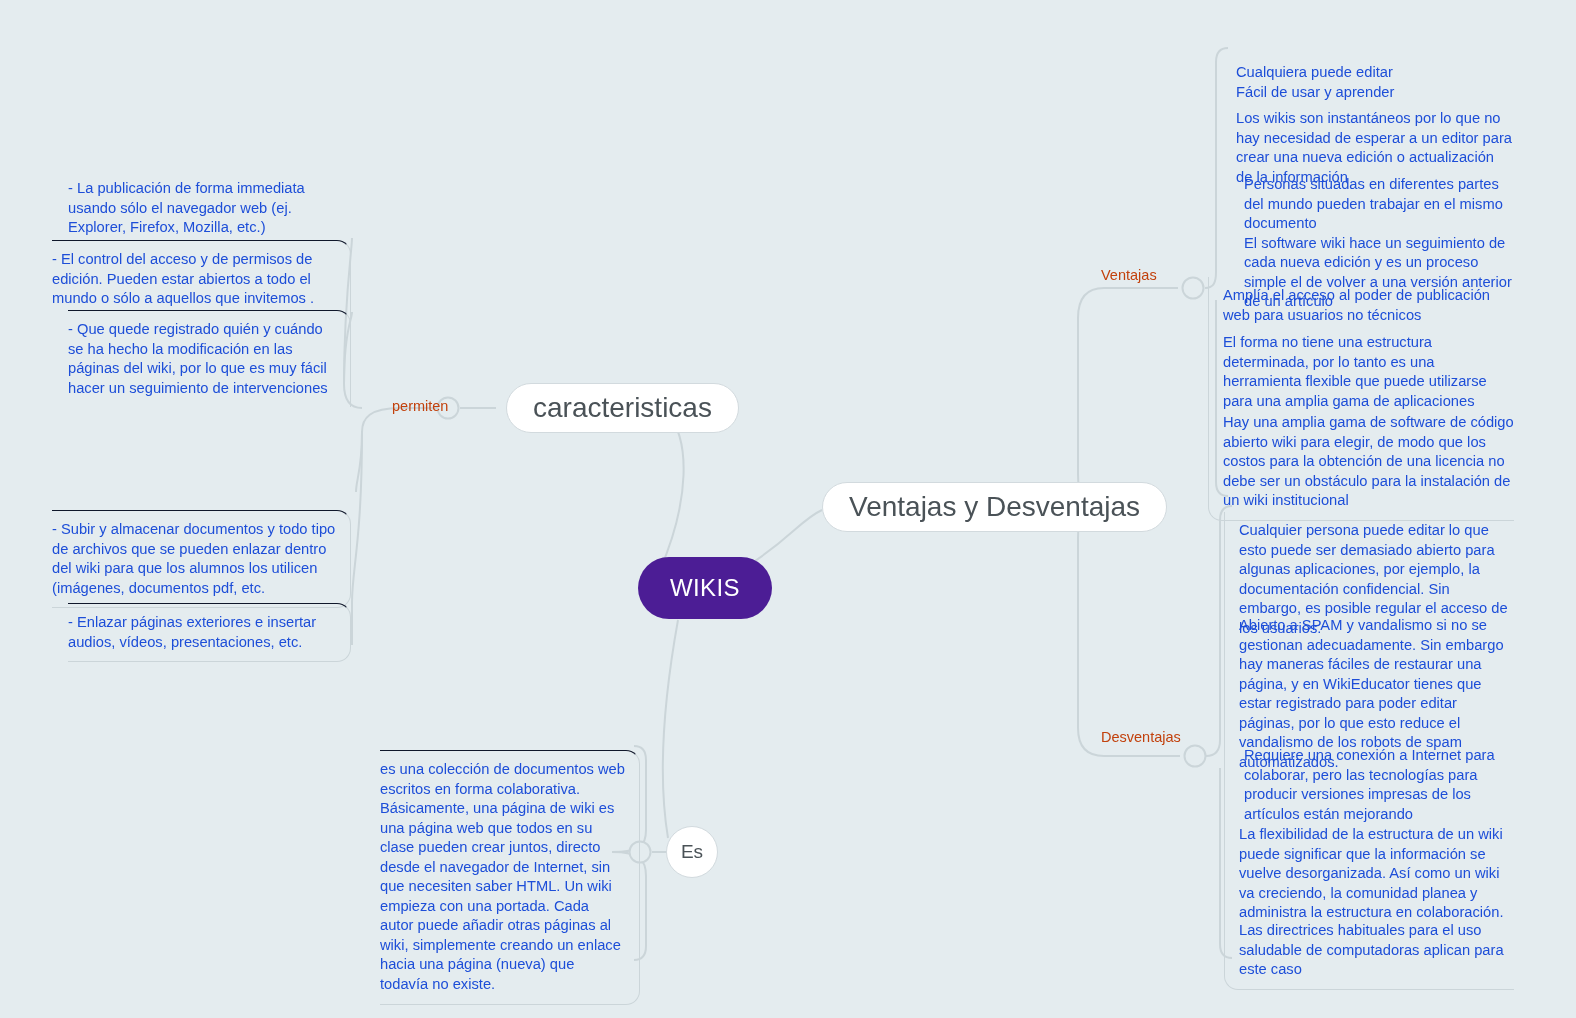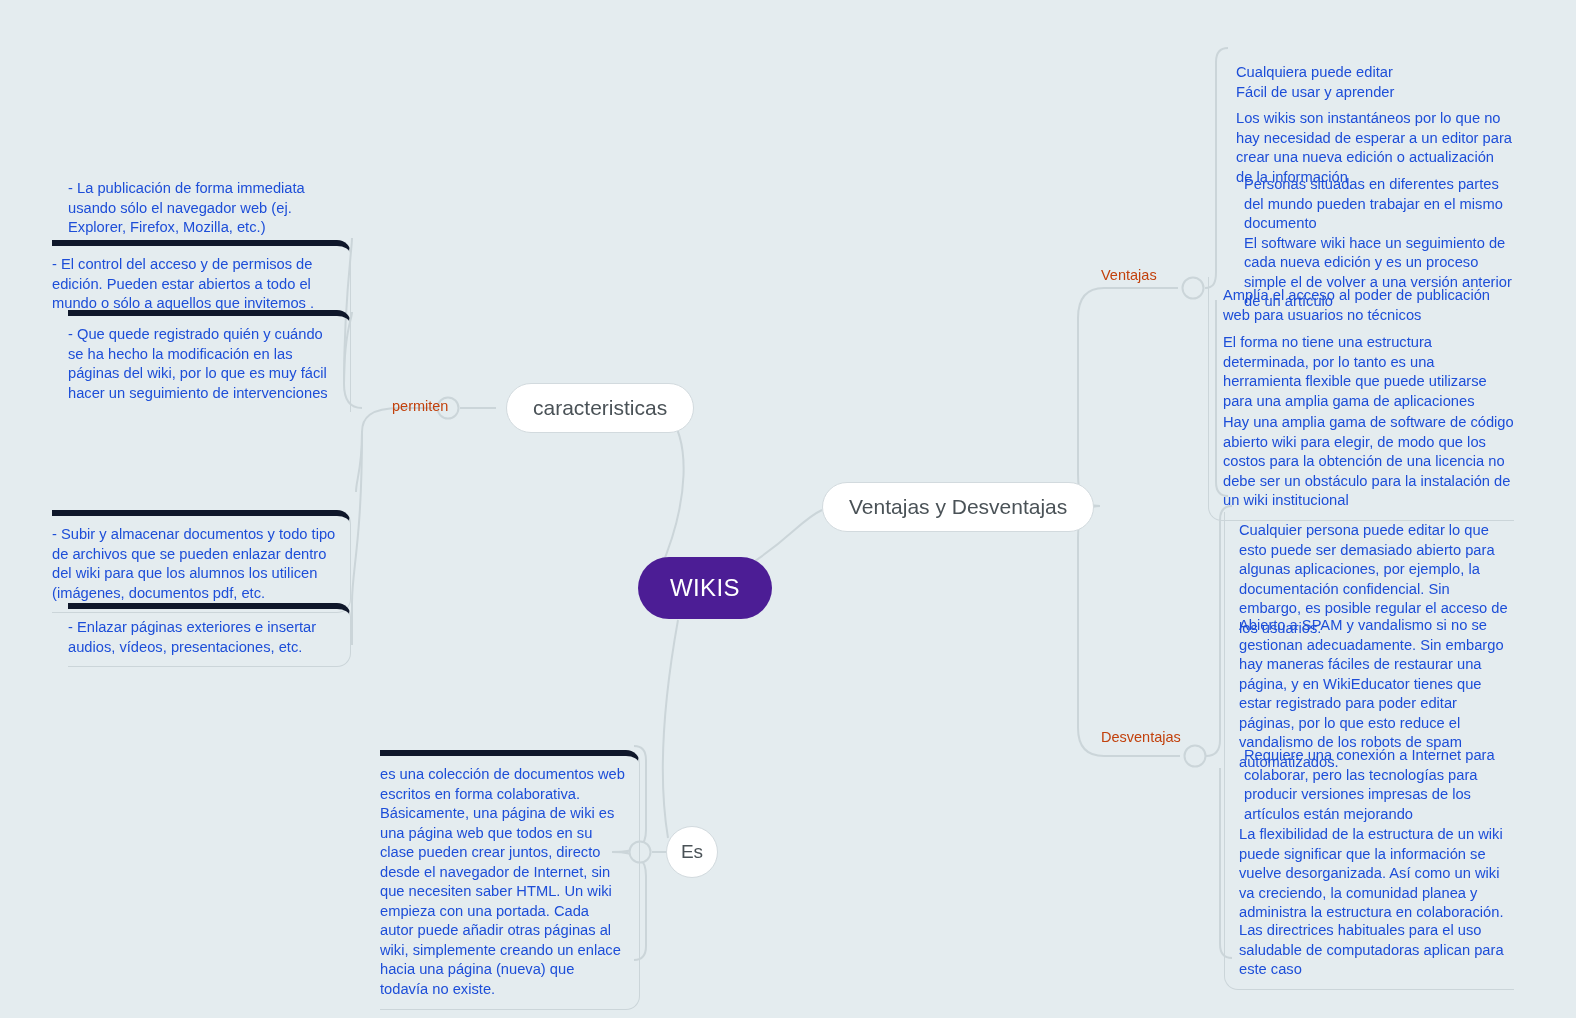--- a/index.html
+++ b/index.html
@@ -36,21 +36,21 @@
     color: #4a5257;
     display: flex;
     align-items: center;
     justify-content: center;
     box-sizing: border-box;
     white-space: nowrap;
   }
   .node-pill {
     border-radius: 28px;
     padding: 0 26px;
-    font-size: 21px;
+    font-size: 28px;
     height: 50px;
   }
   .node-root {
     background: #4c1d95;
     border: none;
     color: #ffffff;
     border-radius: 40px;
     font-size: 24px;
     letter-spacing: 0.4px;
     height: 62px;
@@ -75,21 +75,21 @@
   
   .leaf {
     position: absolute;
     box-sizing: border-box;
     font-size: 14.7px;
     line-height: 1.33;
     color: #1d4ed8;
     white-space: pre-line;
   }
   .leaf-left {
-    border-top: 6px solid #0f172a;
+    border-top: 1px solid #0f172a;
     border-right: 1px solid #cbd5d9;
     border-top-right-radius: 14px;
     padding: 9px 14px 9px 0;
   }
   .leaf-left.bottom-round {
     border-bottom: 1px solid #cbd5d9;
     border-bottom-right-radius: 14px;
   }
   .leaf-left.no-border {
     border: none;

